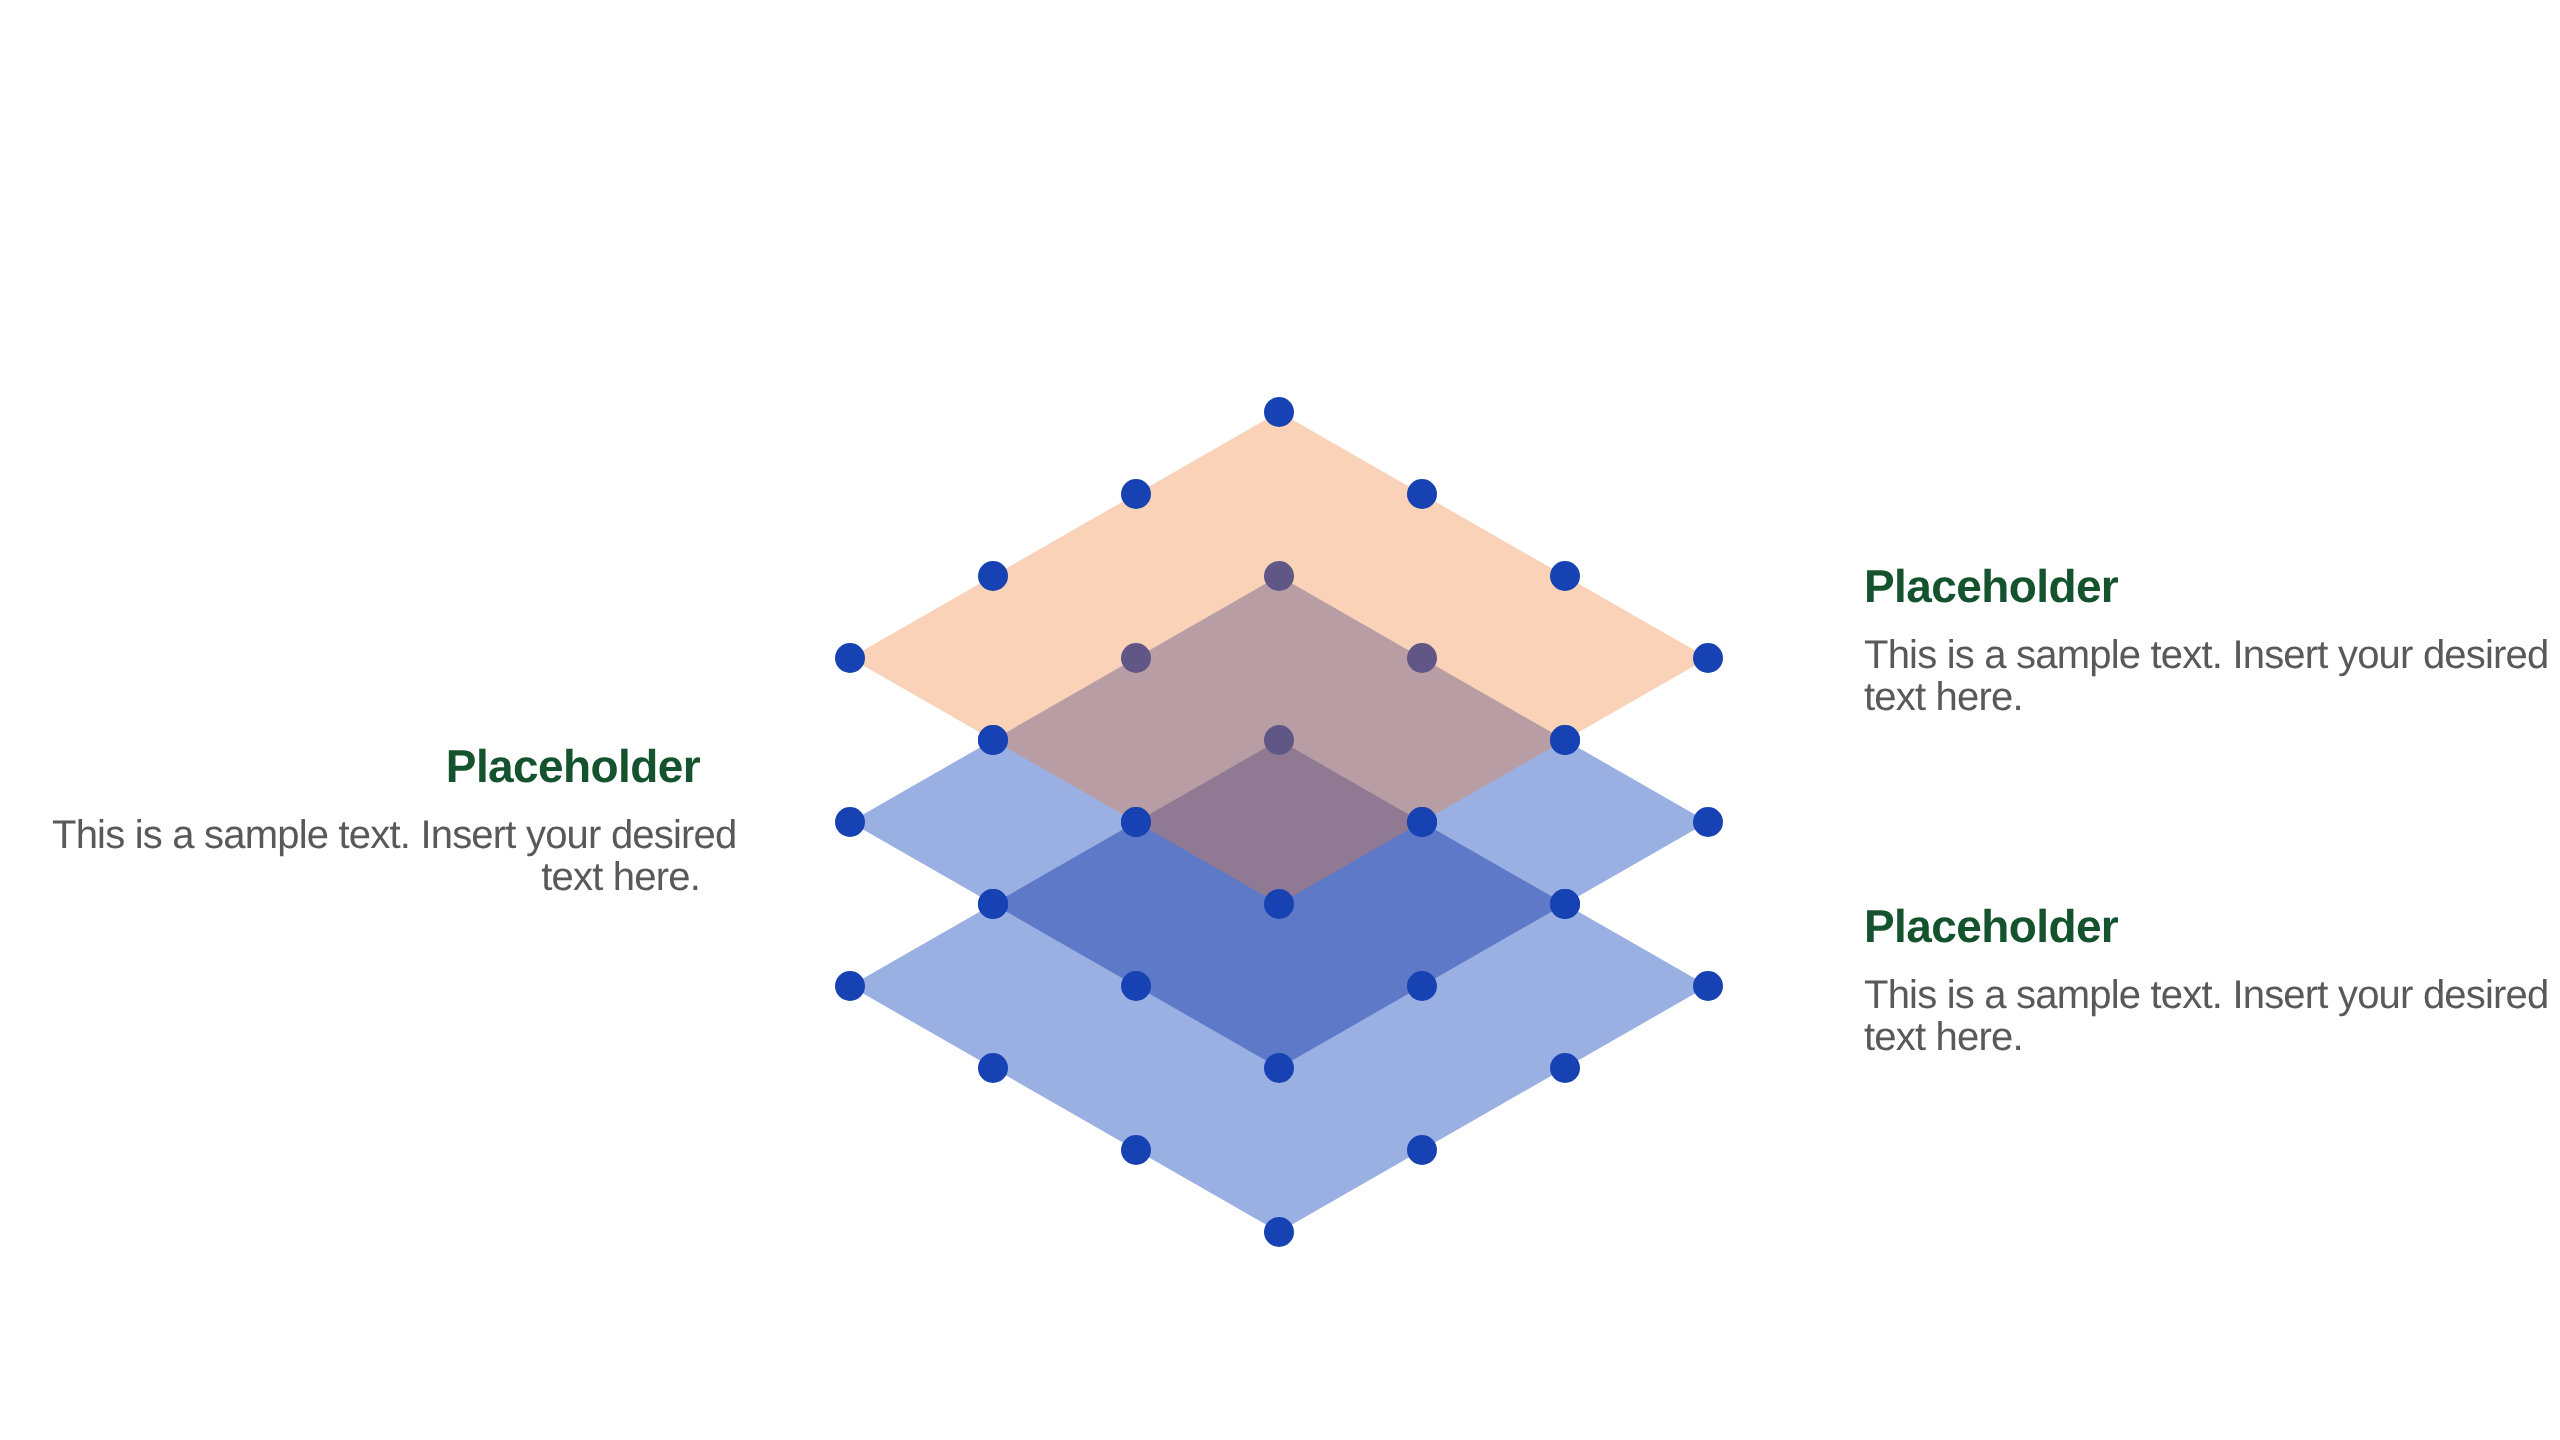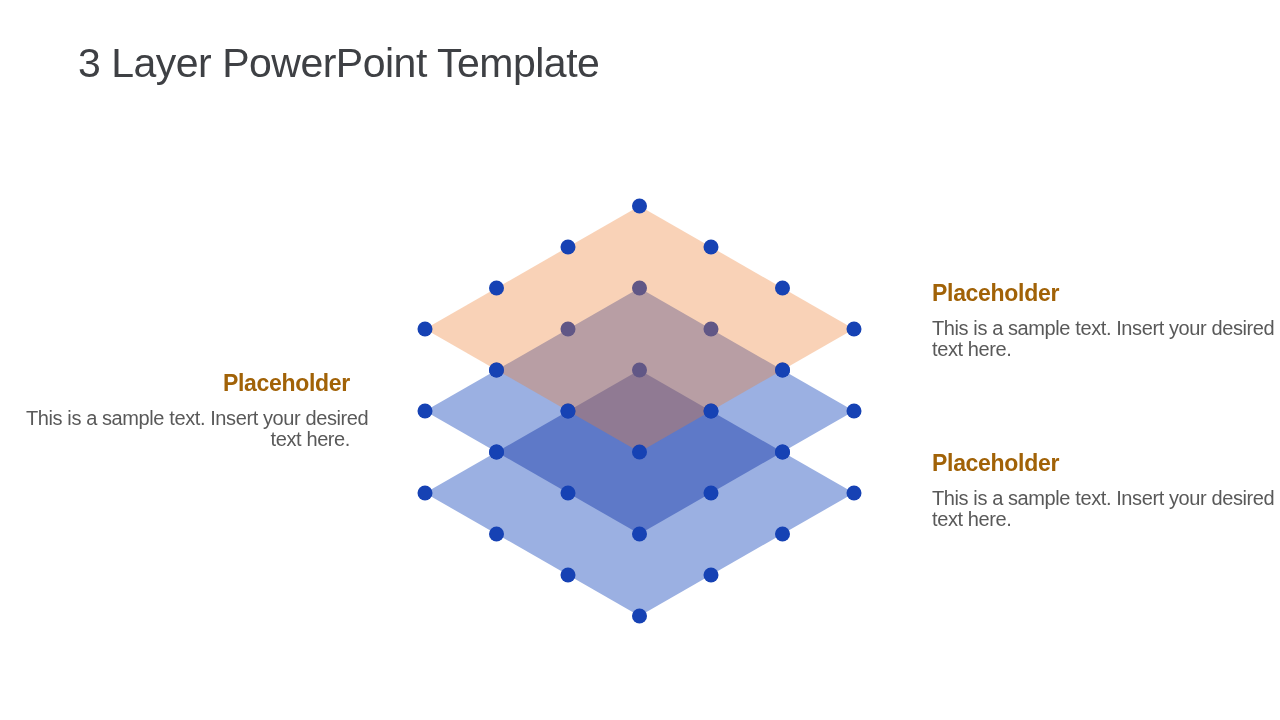--- a/index.html
+++ b/index.html
@@ -29,41 +29,40 @@
     width: 1280px; height: 720px;
     display: block;
   }
 
   .ph { position: absolute; width: 324px; }
   .ph h2 {
     margin: 0 0 13px 0;
     font-size: 23px;
     font-weight: 700;
     letter-spacing: -0.3px;
-    color: #a16207;
+    color: #14532d;
     line-height: 1.0;
   }
   .ph .line {
     font-size: 20px;
     line-height: 21px;
     letter-spacing: -0.4px;
     color: #595959;
     white-space: nowrap;
   }
   .ph-left  { left: 26px;  top: 372px; text-align: right; }
   .ph-left .line { white-space: nowrap; }
   .ph-right-top    { left: 932px; top: 282px; text-align: left; }
   .ph-right-bottom { left: 932px; top: 452px; text-align: left; }
 </style>
 </head>
 <body>
 
 <div class="slide">
 
-  <h1 class="title">3 Layer PowerPoint Template</h1>
 
   <svg id="diagram-svg" class="svg-stage" viewBox="0 0 1280 720">
       <polygon points="639.5,370 854,493 639.5,616 425,493" fill="#9BB0E2" fill-opacity="1" style="mix-blend-mode: multiply;"></polygon>
       <polygon points="639.5,288 854,411 639.5,534 425,411" fill="#9BB0E2" fill-opacity="1" style="mix-blend-mode: multiply;"></polygon>
       <circle cx="639.5" cy="370" r="7.5" fill="#1642B4"></circle>
       <circle cx="711" cy="411" r="7.5" fill="#1642B4"></circle>
       <circle cx="782.5" cy="452" r="7.5" fill="#1642B4"></circle>
       <circle cx="854" cy="493" r="7.5" fill="#1642B4"></circle>
       <circle cx="782.5" cy="534" r="7.5" fill="#1642B4"></circle>
       <circle cx="711" cy="575" r="7.5" fill="#1642B4"></circle>

